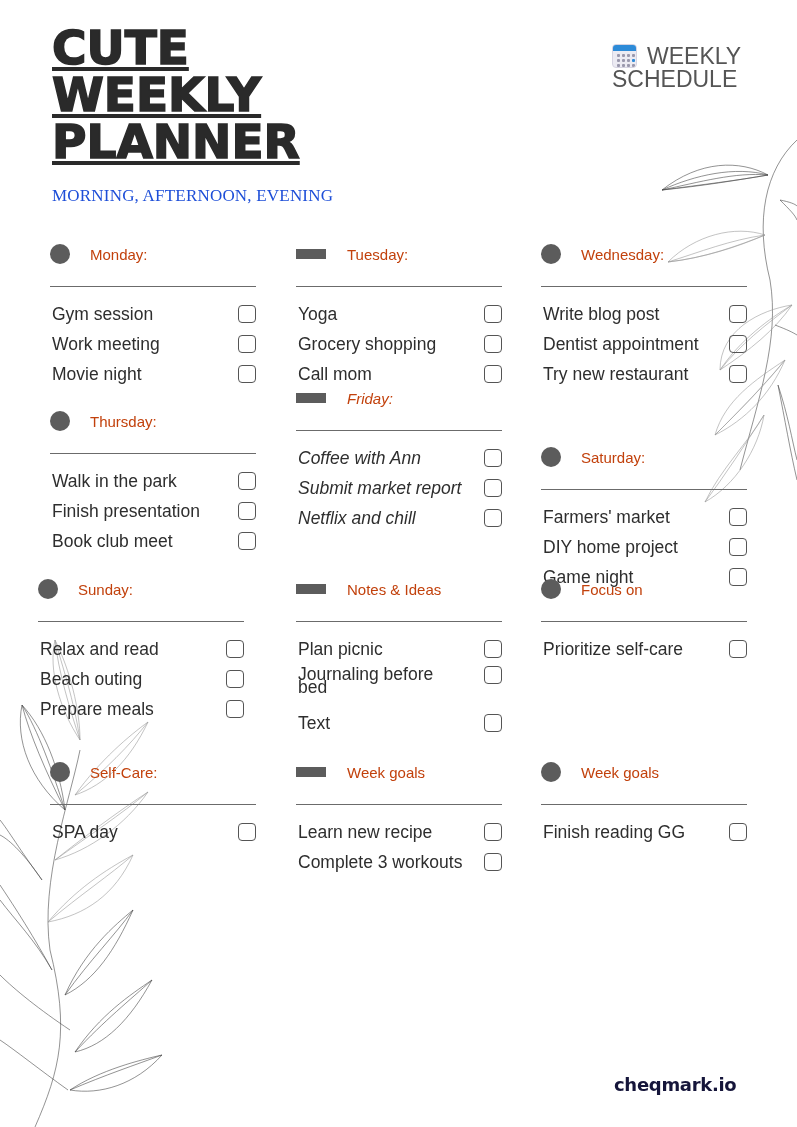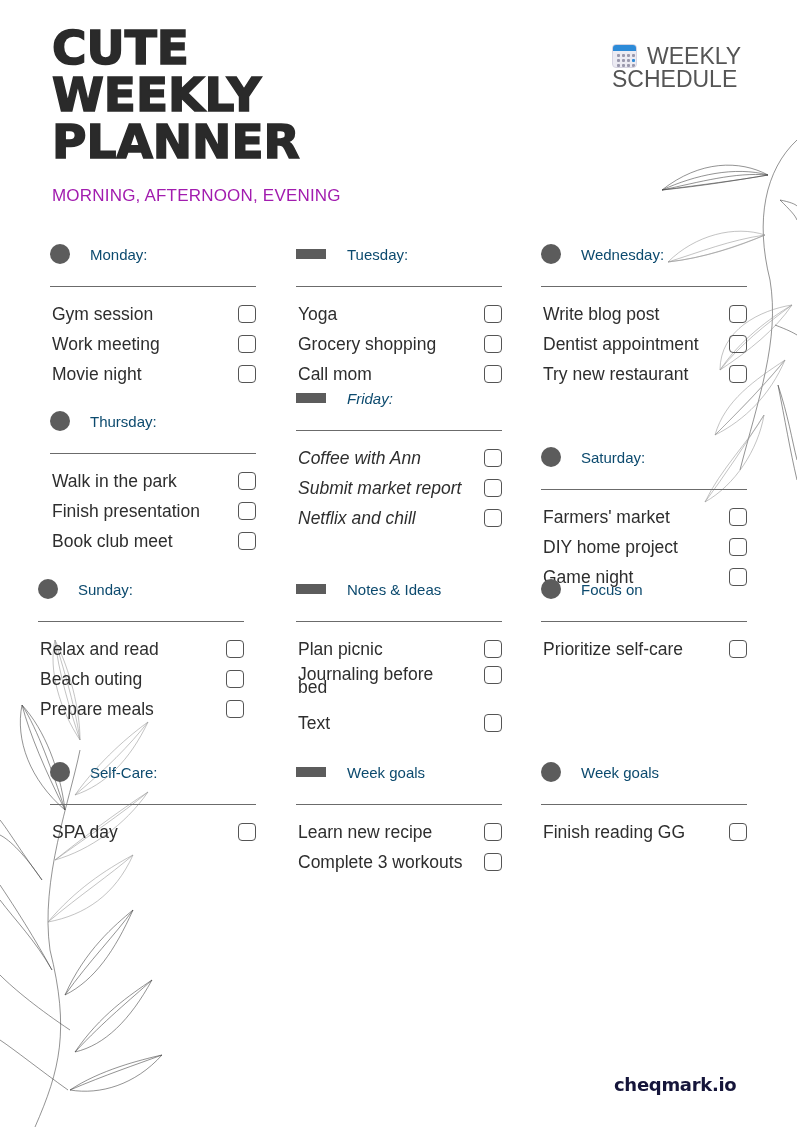--- a/index.html
+++ b/index.html
@@ -7,47 +7,47 @@
   body { position: relative; font-family: "DejaVu Sans", sans-serif; color: #2b2b2b; }
 
   .deco { position: absolute; pointer-events: none; }
   .deco path { fill: none; stroke: #4a4a4a; stroke-width: 0.6; }
   .deco .light path { stroke: #9a9a9a; }
 
   .title {
     position: absolute; left: 52px; top: 24px;
     font-family: "DejaVu Sans", sans-serif; font-weight: 900;
     font-size: 47px; line-height: 47px; letter-spacing: 0px;
-    color: #2a2a2a; -webkit-text-stroke: 1.6px #2a2a2a;
+    color: #2a2a2a; text-decoration: underline; -webkit-text-stroke: 1.6px #2a2a2a;
   }
   .title span { display: block; }
   .subtitle {
     position: absolute; left: 52px; top: 186px;
-    font-size: 17px; color: #a21caf; letter-spacing: 0.2px;
-    font-family: Liberation Sans, sans-serif;
+    font-size: 17px; color: #1d4ed8; letter-spacing: 0.2px;
+    font-family: Liberation Serif, serif;
     text-align: right;
   }
 
   .badge {
     position: absolute; left: 612px; top: 44px; width: 140px;
     font-family: "Liberation Sans", sans-serif; font-size: 23px; line-height: 23px;
     color: #555; font-weight: 400;
   }
   .badge .row1 { display: flex; align-items: center; gap: 10px; }
   .cal-icon { width: 25px; height: 24px; border-radius: 4px; background: #ecebf3; position: relative; overflow: hidden; border: 1px solid #d6d4e2; }
   .cal-icon .top { position: absolute; left: 0; top: 0; width: 100%; height: 6px; background: #2d8bd8; }
   .cal-icon .dots { position: absolute; left: 4px; top: 9px; display: grid; grid-template-columns: repeat(4, 3px); gap: 2px; }
   .cal-icon .dots i { width: 3px; height: 3px; background: #9a98ad; display: block; border-radius: 1px; }
   .cal-icon .dots i.on { background: #2d8bd8; }
 
   .section { position: absolute; width: 206px; }
   .sec-head { display: flex; align-items: center; height: 20px; }
   .marker-dot { width: 20px; height: 20px; border-radius: 50%; background: #5c5c5c; flex: none; }
   .marker-bar { width: 30px; height: 10px; background: #5c5c5c; flex: none; }
-  .sec-label { font-family: "Liberation Sans", sans-serif; font-size: 15px; color: #0c4a6e; margin-left: 20px; }
+  .sec-label { font-family: "Liberation Sans", sans-serif; font-size: 15px; color: #c2410c; margin-left: 20px; }
   .marker-bar + .sec-label { margin-left: 21px; }
   .sec-rule { height: 0; border-top: 1.6px solid #6b6b6b; margin-top: 22px; width: 206px; }
   .items { margin-top: 12px; }
   .item { display: flex; justify-content: space-between; align-items: center; height: 30px; }
   .item.tall { height: 44px; align-items: flex-start; }
   .item-text { font-family: "Liberation Sans", sans-serif; font-size: 17.5px; color: #2e2e2e; line-height: 16px; padding-left: 2px; white-space: nowrap; }
   .item.tall .item-text { white-space: normal; width: 170px; line-height: 13px; padding-top: 4px; }
   .checkbox { width: 18px; height: 18px; border: 1.4px solid #555; border-radius: 4px; flex: none; background: transparent; }
   .item.tall .checkbox { margin-top: 2px; }
 

